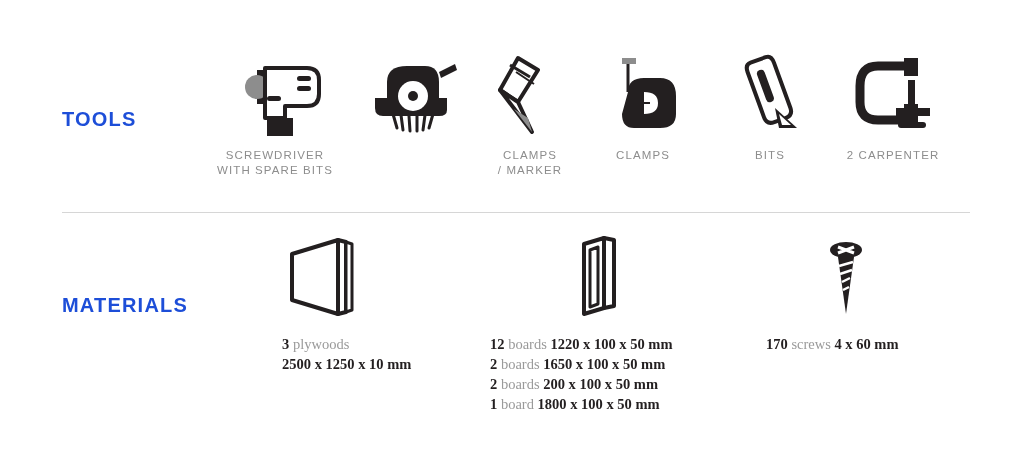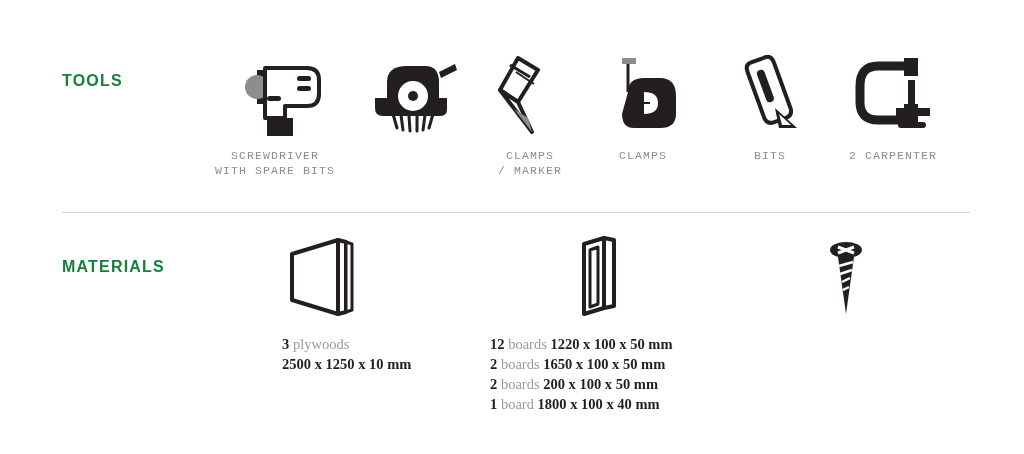--- a/index.html
+++ b/index.html
@@ -10,45 +10,45 @@
     width: 1024px;
     height: 454px;
     background: #ffffff;
     font-family: "Liberation Sans", sans-serif;
     color: #231f20;
     overflow: hidden;
     position: relative;
   }
 
   .section-title {
-    font-size: 16px;
+    font-size: 20px;
     font-weight: bold;
     letter-spacing: 1.2px;
-    color: #15803d;
+    color: #1d4ed8;
+    margin-top: 36px;
   }
 
   
   #tools-section {
     position: absolute;
     left: 0;
     top: 0;
     width: 1024px;
     height: 212px;
   }
   #tools-title {
     position: absolute;
     left: 62px;
     top: 72px;
   }
   .tool {
     position: absolute;
     top: 46px;
     width: 150px;
     text-align: center;
-    font-family: Liberation Mono, monospace;
   }
   .tool-icon {
     height: 92px;
     display: flex;
     align-items: flex-end;
     justify-content: center;
   }
   .tool-label {
     margin-top: 10px;
     font-size: 11.5px;
@@ -249,30 +249,33 @@
           <path d="M14 16 L34 10 L34 80 L14 86 Z"></path>
           <path d="M20 22 L28 19 L28 76 L20 79 Z" stroke-width="3"></path>
           <path d="M34 10 L44 12 L44 78 L34 80 Z"></path>
         </g>
       </svg>
     </div>
     <div class="material-text">
       <div class="mat-line"><span class="b">12</span> <span>boards</span> <span class="b">1220 x 100 x 50 mm</span></div>
       <div class="mat-line"><span class="b">2</span> <span>boards</span> <span class="b">1650 x 100 x 50 mm</span></div>
       <div class="mat-line"><span class="b">2</span> <span>boards</span> <span class="b">200 x 100 x 50 mm</span></div>
-      <div class="mat-line"><span class="b">1</span> <span>board</span> <span class="b">1800 x 100 x 40 mm</span></div>
+      <div class="mat-line"><span class="b">1</span> <span>board</span> <span class="b">1800 x 100 x 50 mm</span></div>
     </div>
   </div>
 
   <div class="material" style="left:766px;">
     <div class="material-icon" style="margin-left:50px;">
       <svg width="60" height="90" viewBox="0 0 60 90">
         <g fill="#231f20">
           <ellipse cx="30" cy="22" rx="16" ry="8"></ellipse>
           <path d="M22 19 L38 25 M38 19 L22 25" stroke="#ffffff" stroke-width="3"></path>
           <path d="M22 29 L38 29 L30 86 Z"></path>
           <path d="M23 38 L37 34 M24 46 L36 42 M26 54 L34 50 M27 62 L33 59" stroke="#ffffff" stroke-width="2.5"></path>
         </g>
       </svg>
     </div>
+    <div class="material-text">
+      <div class="mat-line"><span class="b">170</span> <span>screws</span> <span class="b">4 x 60 mm</span></div>
+    </div>
   </div>
 
 </div>
 
 </body></html>

